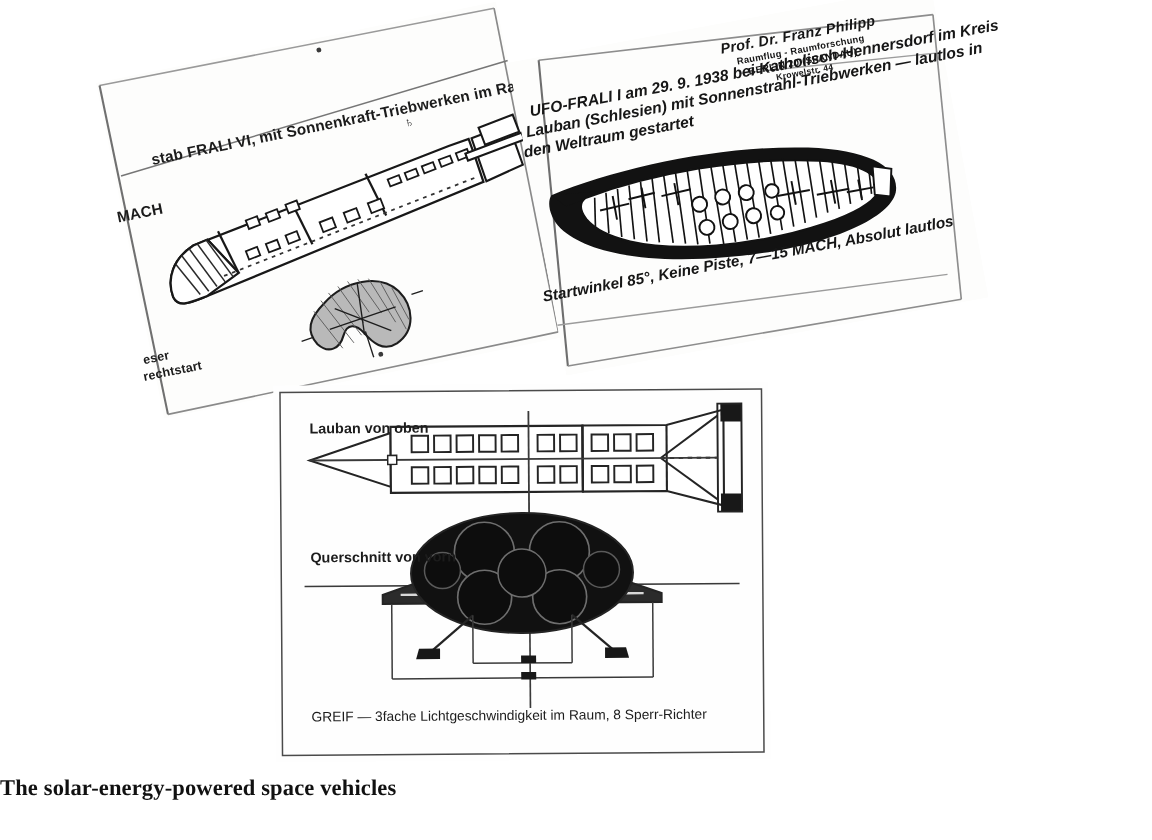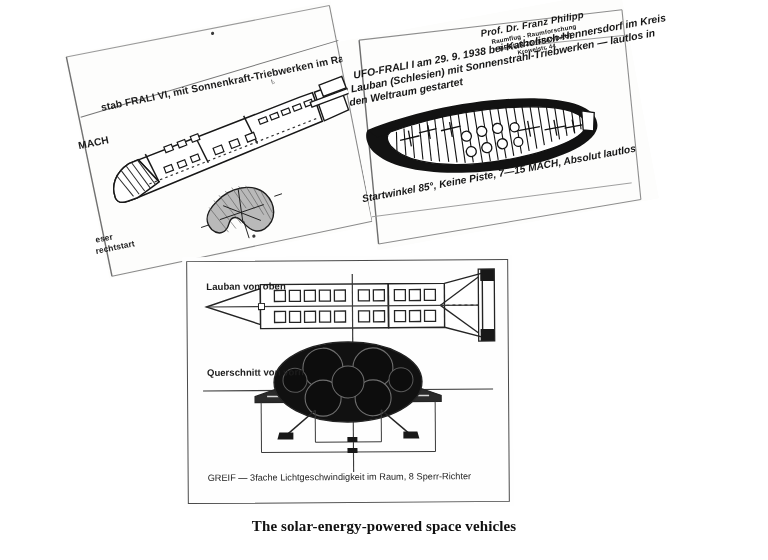--- a/index.html
+++ b/index.html
@@ -129,21 +129,20 @@
   #c3-top   { left: 24px; top: 24px; font-size: 9.6px; }
   #c3-front { left: 24px; top: 110px; font-size: 9.6px; }
   #c3-cap   { left: 24px; top: 216px; font-size: 9.2px; font-weight: normal;}
 
   
   #caption {
     position: absolute;
     left: 0;
     top: 518px;
     width: 768px;
-    text-align: center;
     font-family: "Liberation Serif", serif;
     font-weight: bold;
     font-size: 15px;
     color: #111111;
     letter-spacing: .1px;
   }
 </style>
 </head>
 <body>
 

